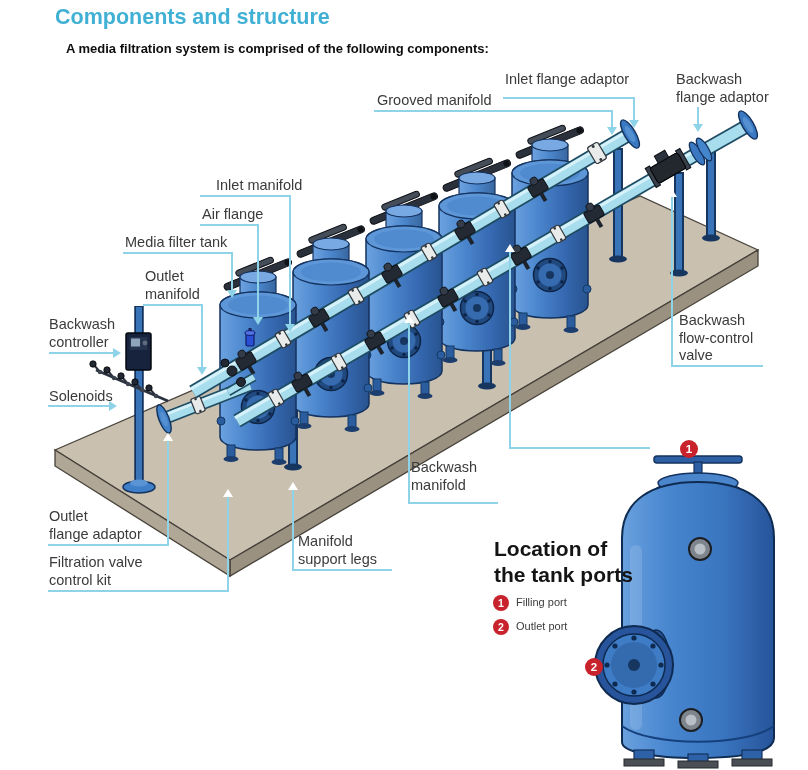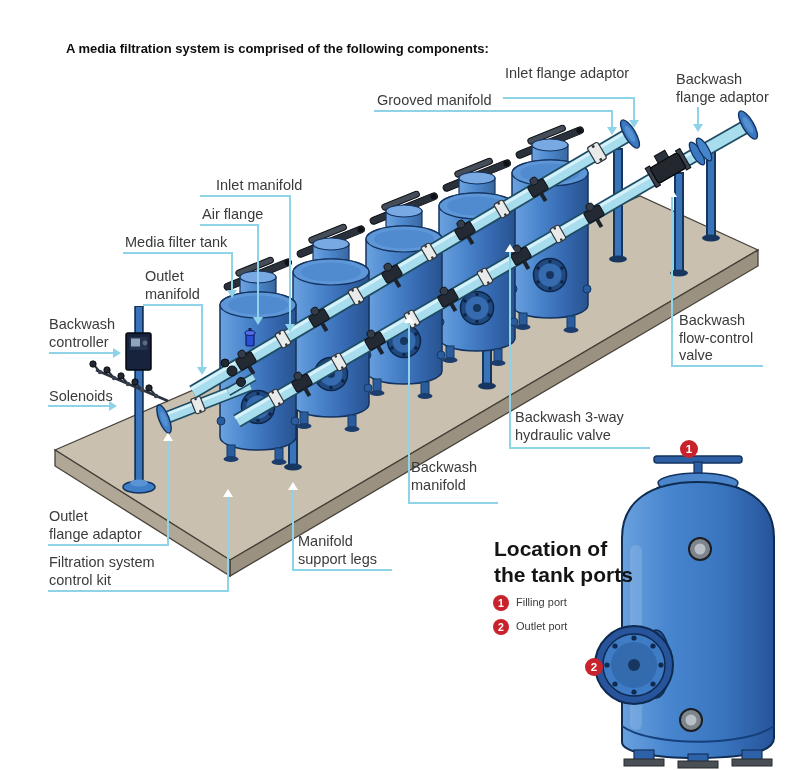--- a/index.html
+++ b/index.html
@@ -330,44 +330,43 @@
       <polygon points="109,401 109,411 117,406" fill="#8fd3e8"></polygon>
       <polygon points="163,441 173,441 168,433" fill="#ffffff"></polygon>
       <polygon points="223,497 233,497 228,489" fill="#ffffff"></polygon>
       <polygon points="288,490 298,490 293,482" fill="#ffffff"></polygon>
       <polygon points="404,323 414,323 409,315" fill="#ffffff"></polygon>
       <polygon points="505,252 515,252 510,244" fill="#ffffff"></polygon>
       <polygon points="667,197 677,197 672,189" fill="#ffffff"></polygon>
     </g>
   </svg>
 
+  <div class="ttl">Components and structure</div>
   <div class="sub">A media filtration system is comprised of the following components:</div>
 
   <div class="lbl" style="left:377px;top:92px">Grooved manifold</div>
-  <div class="lbl" style="left:505px;top:65px">Inlet flange adaptor</div>
+  <div class="lbl" style="left:505px;top:71px">Inlet flange adaptor</div>
   <div class="lbl" style="left:676px;top:71px">Backwash
 flange adaptor</div>
   <div class="lbl" style="left:216px;top:177px">Inlet manifold</div>
   <div class="lbl" style="left:202px;top:206px">Air flange</div>
   <div class="lbl" style="left:125px;top:234px">Media filter tank</div>
   <div class="lbl" style="left:145px;top:268px">Outlet
 manifold</div>
   <div class="lbl" style="left:49px;top:316px">Backwash
 controller</div>
   <div class="lbl" style="left:49px;top:388px">Solenoids</div>
   <div class="lbl" style="left:49px;top:508px">Outlet
 flange adaptor</div>
-  <div class="lbl" style="left:49px;top:554px">Filtration system
+  <div class="lbl" style="left:49px;top:554px">Filtration valve
 control kit</div>
   <div class="lbl" style="left:298px;top:533px">Manifold
 support legs</div>
   <div class="lbl" style="left:411px;top:459px">Backwash
 manifold</div>
-  <div class="lbl" style="left:515px;top:409px">Backwash 3-way
-hydraulic valve</div>
   <div class="lbl" style="left:679px;top:312px">Backwash
 flow-control
 valve</div>
 
   <div class="legend-heading">Location of
 the tank ports</div>
   <div class="marker small" style="left:493px;top:595px">1</div>
   <div class="legend-item" style="left:516px;top:596px">Filling port</div>
   <div class="marker small" style="left:493px;top:619px">2</div>
   <div class="legend-item" style="left:516px;top:620px">Outlet port</div>

